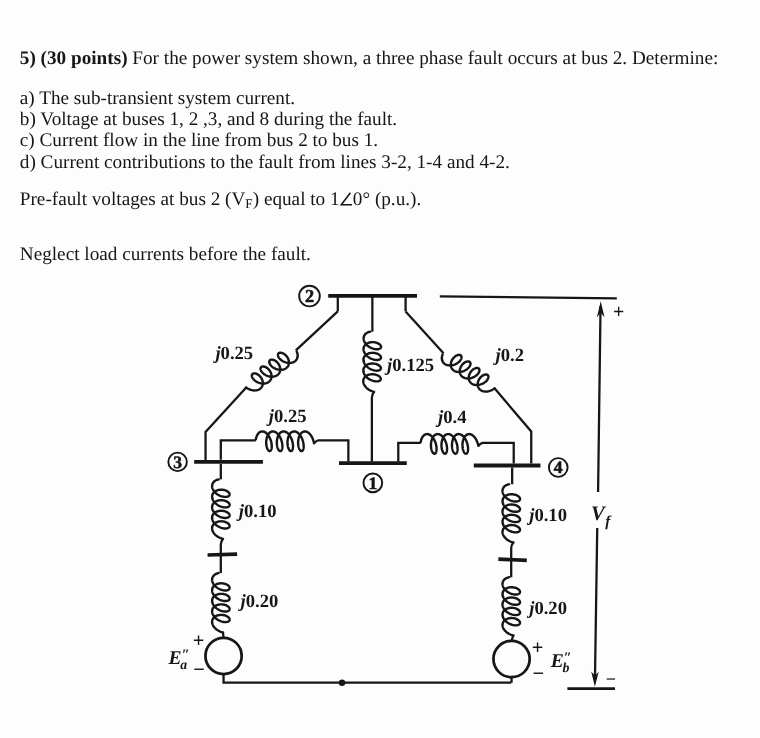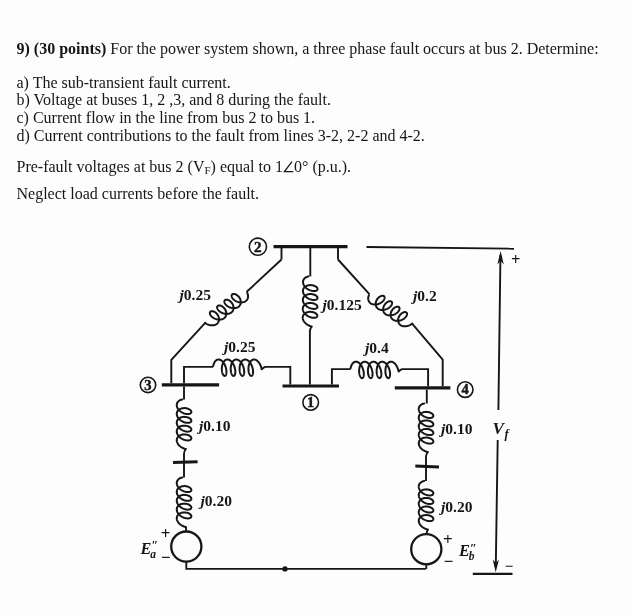--- a/index.html
+++ b/index.html
@@ -1,33 +1,33 @@
 <!DOCTYPE html>
 <html><head><meta charset="utf-8"><style>
 html,body{margin:0;padding:0;background:#fdfdfd;}
 body{width:633px;height:615px;position:relative;font-family:"Liberation Serif",serif;color:#161616;}
 .ln{position:absolute;left:16.5px;font-size:16px;line-height:1;white-space:nowrap;}
 </style></head>
 <body>
 
-<div class="ln" style="top:40.6px"><b>9) (30 points)</b> For the power system shown, a three phase fault occurs at bus 2. Determine:</div>
+<div class="ln" style="top:40.6px"><b>5) (30 points)</b> For the power system shown, a three phase fault occurs at bus 2. Determine:</div>
 
-<div class="ln" style="top:74.7px">a) The sub-transient fault current.</div>
+<div class="ln" style="top:74.7px">a) The sub-transient system current.</div>
 
 <div class="ln" style="top:92.4px">b) Voltage at buses 1, 2 ,3, and 8 during the fault.</div>
 
 <div class="ln" style="top:110.1px">c) Current flow in the line from bus 2 to bus 1.</div>
 
-<div class="ln" style="top:127.8px">d) Current contributions to the fault from lines 3-2, 2-2 and 4-2.</div>
+<div class="ln" style="top:127.8px">d) Current contributions to the fault from lines 3-2, 1-4 and 4-2.</div>
 
 <div class="ln" style="top:159px">Pre-fault voltages at bus 2 (V<span style="font-size:11px;vertical-align:-2px">F</span>) equal to 1<svg width="11" height="12" viewBox="0 0 11 12" style="display:inline-block;vertical-align:-1px">
       <path d="M9.0,0.6 L1.4,10.7 H10.3" fill="none" stroke="#161616" stroke-width="1.3"></path>
     </svg>0° (p.u.).</div>
 
-<div class="ln" style="top:186px">Neglect load currents before the fault.</div>
+<div class="ln" style="top:205px">Neglect load currents before the fault.</div>
 
 <svg width="633" height="615" viewBox="0 0 633 615" style="position:absolute;left:0;top:0">
  <path d="M273.5,246.6 H347.5" fill="none" stroke="#161616" stroke-width="3.2"></path>
  <path d="M281.5,246.6 V259.5" fill="none" stroke="#161616" stroke-width="1.9"></path>
  <path d="M310.3,246.6 V276.4" fill="none" stroke="#161616" stroke-width="1.9"></path>
  <path d="M338.0,246.6 V259.5" fill="none" stroke="#161616" stroke-width="1.9"></path>
  <path d="M281.5,259.5 L246.5,292.0" fill="none" stroke="#161616" stroke-width="1.9"></path>
  <path d="M205.2,322.9 L171.3,359.9 V383.3" fill="none" stroke="#161616" stroke-width="1.9"></path>
  <path d="M338.0,259.5 L369.6,294.3" fill="none" stroke="#161616" stroke-width="1.9"></path>
  <path d="M412.1,323.6 L442.7,359.6 V386.2" fill="none" stroke="#161616" stroke-width="1.9"></path>

